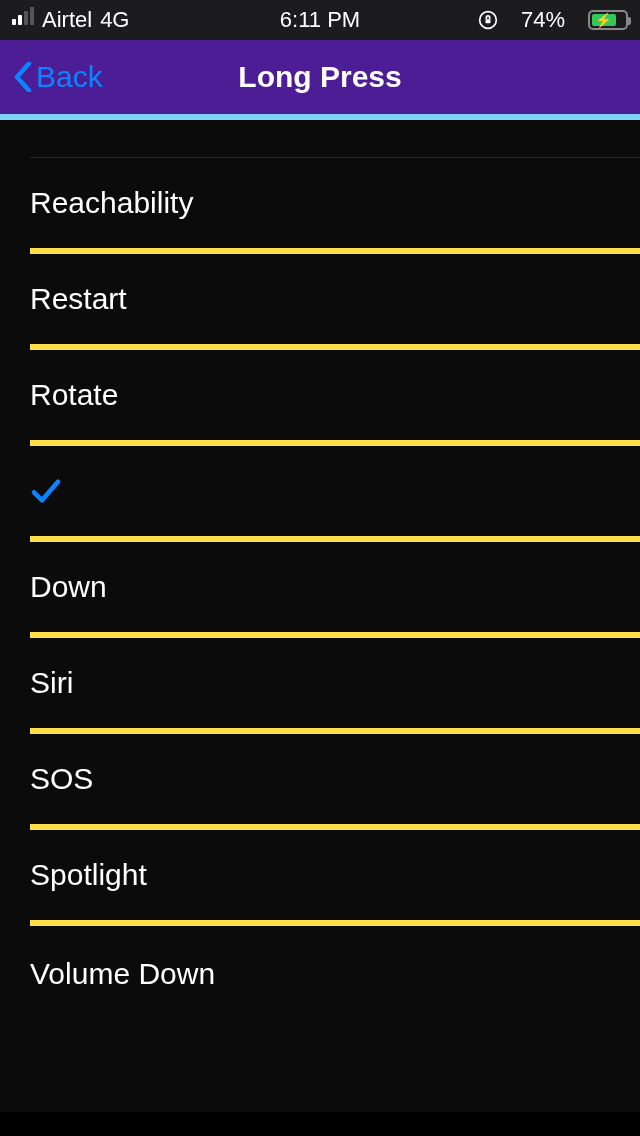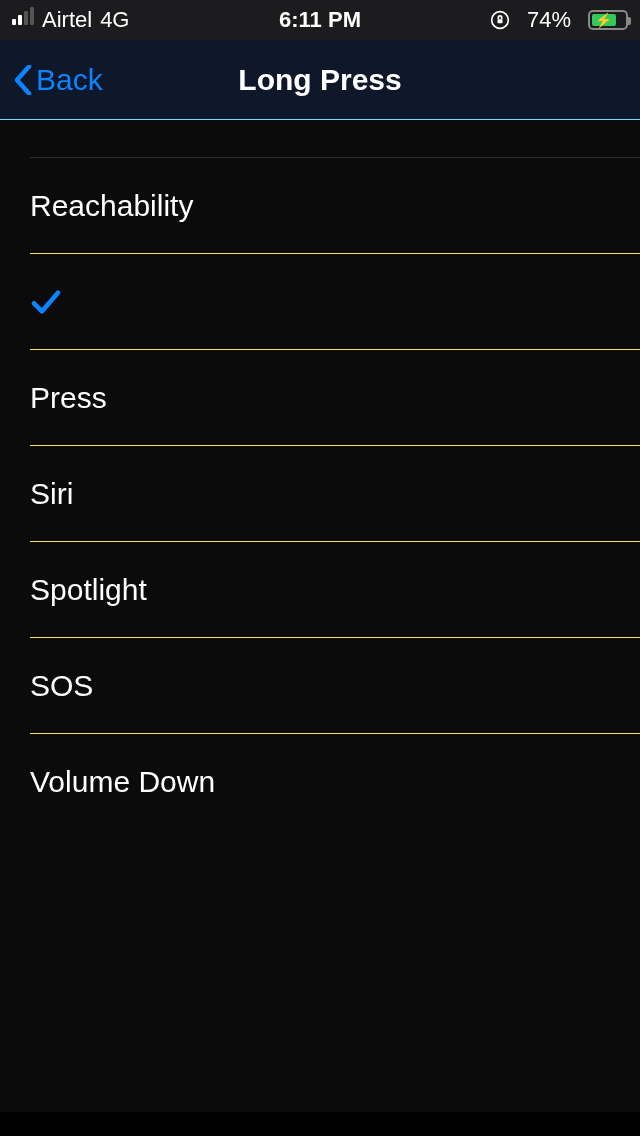--- a/index.html
+++ b/index.html
@@ -43,26 +43,26 @@
       border-radius: 1px;
     }
     .signal-bars span:nth-child(1){height:6px;}
     .signal-bars span:nth-child(2){height:10px;}
     .signal-bars span:nth-child(3){height:14px;background:#555;}
     .signal-bars span:nth-child(4){height:18px;background:#555;}
     .status-center {
       position: absolute;
       left: 50%;
       transform: translateX(-50%);
-      font-weight: 700;
+      font-weight: 400;
     }
     .status-right {
       display: flex;
       align-items: center;
-      gap: 17px;
+      gap: 23px;
     }
     .lock-icon {
       width: 20px;
       height: 20px;
     }
     .battery {
       width: 40px;
       height: 20px;
       border: 2px solid #888;
       border-radius: 5px;
@@ -90,26 +90,26 @@
       align-items:center;
       justify-content:center;
     }
     .bolt {
       color: #000;
       font-size: 14px;
       line-height:1;
     }
     .nav-bar {
       height: 80px;
-      background: #0f172a;
+      background: #4c1d95;
       display: flex;
       align-items: center;
       position: relative;
       padding: 0 14px;
-      border-bottom: 1px solid #7dd3fc;
+      border-bottom: 6px solid #7dd3fc;
     }
     .back-btn {
       display: flex;
       align-items: center;
       color: #0a84ff;
       font-size: 30px;
       gap: 4px;
     }
     .chevron-left {
       width: 18px;
@@ -138,21 +138,21 @@
       flex-direction: column;
     }
     .row {
       height: 96px;
       display: flex;
       align-items: center;
       justify-content: space-between;
       padding: 0 30px 0 30px;
       color: #fff;
       font-size: 30px;
-      border-bottom: 1px solid #fde047;
+      border-bottom: 6px solid #fde047;
       margin-left: 30px;
       padding-left: 0;
     }
     .row:last-child {
       border-bottom: none;
     }
     .check {
       color: #0a84ff;
       width: 32px;
       height: 32px;
@@ -206,35 +206,41 @@
   <div class="page-title">Long Press</div>
 </div>
 
 <div class="content">
   <div class="spacer-top"></div>
   <div class="list" id="options-list">
       <div class="row">
         <span>Reachability</span>
       </div>
       <div class="row">
+        <span>Restart</span>
+      </div>
+      <div class="row">
+        <span>Rotate</span>
+      </div>
+      <div class="row">
         <svg class="check" viewBox="0 0 24 24">
           <polyline points="3,13 9,19 21,5" fill="none" stroke="#0a84ff" stroke-width="3.5" stroke-linecap="round" stroke-linejoin="round"></polyline>
         </svg>
       </div>
       <div class="row">
-        <span>Press</span>
+        <span>Down</span>
       </div>
       <div class="row">
         <span>Siri</span>
       </div>
       <div class="row">
+        <span>SOS</span>
+      </div>
+      <div class="row">
         <span>Spotlight</span>
-      </div>
-      <div class="row">
-        <span>SOS</span>
       </div>
       <div class="row">
         <span>Volume Down</span>
       </div>
     </div>
 </div>
 
 <div class="bottom-bar"></div>
 
 </body></html>

